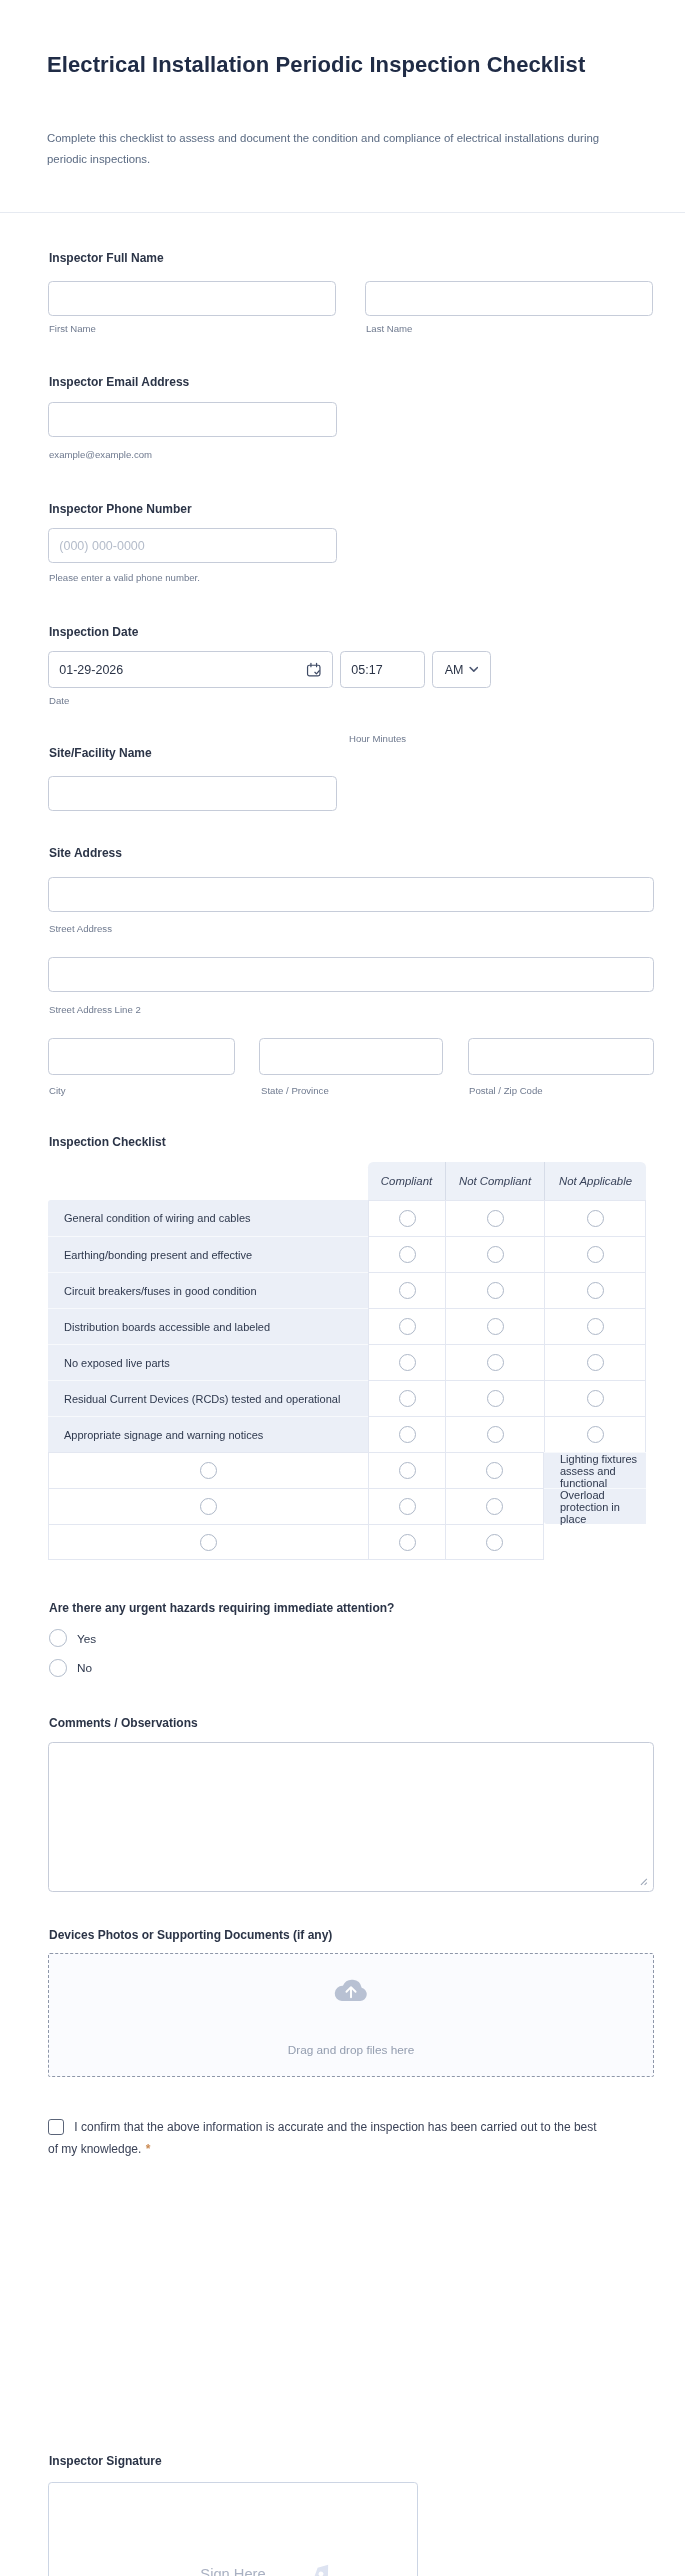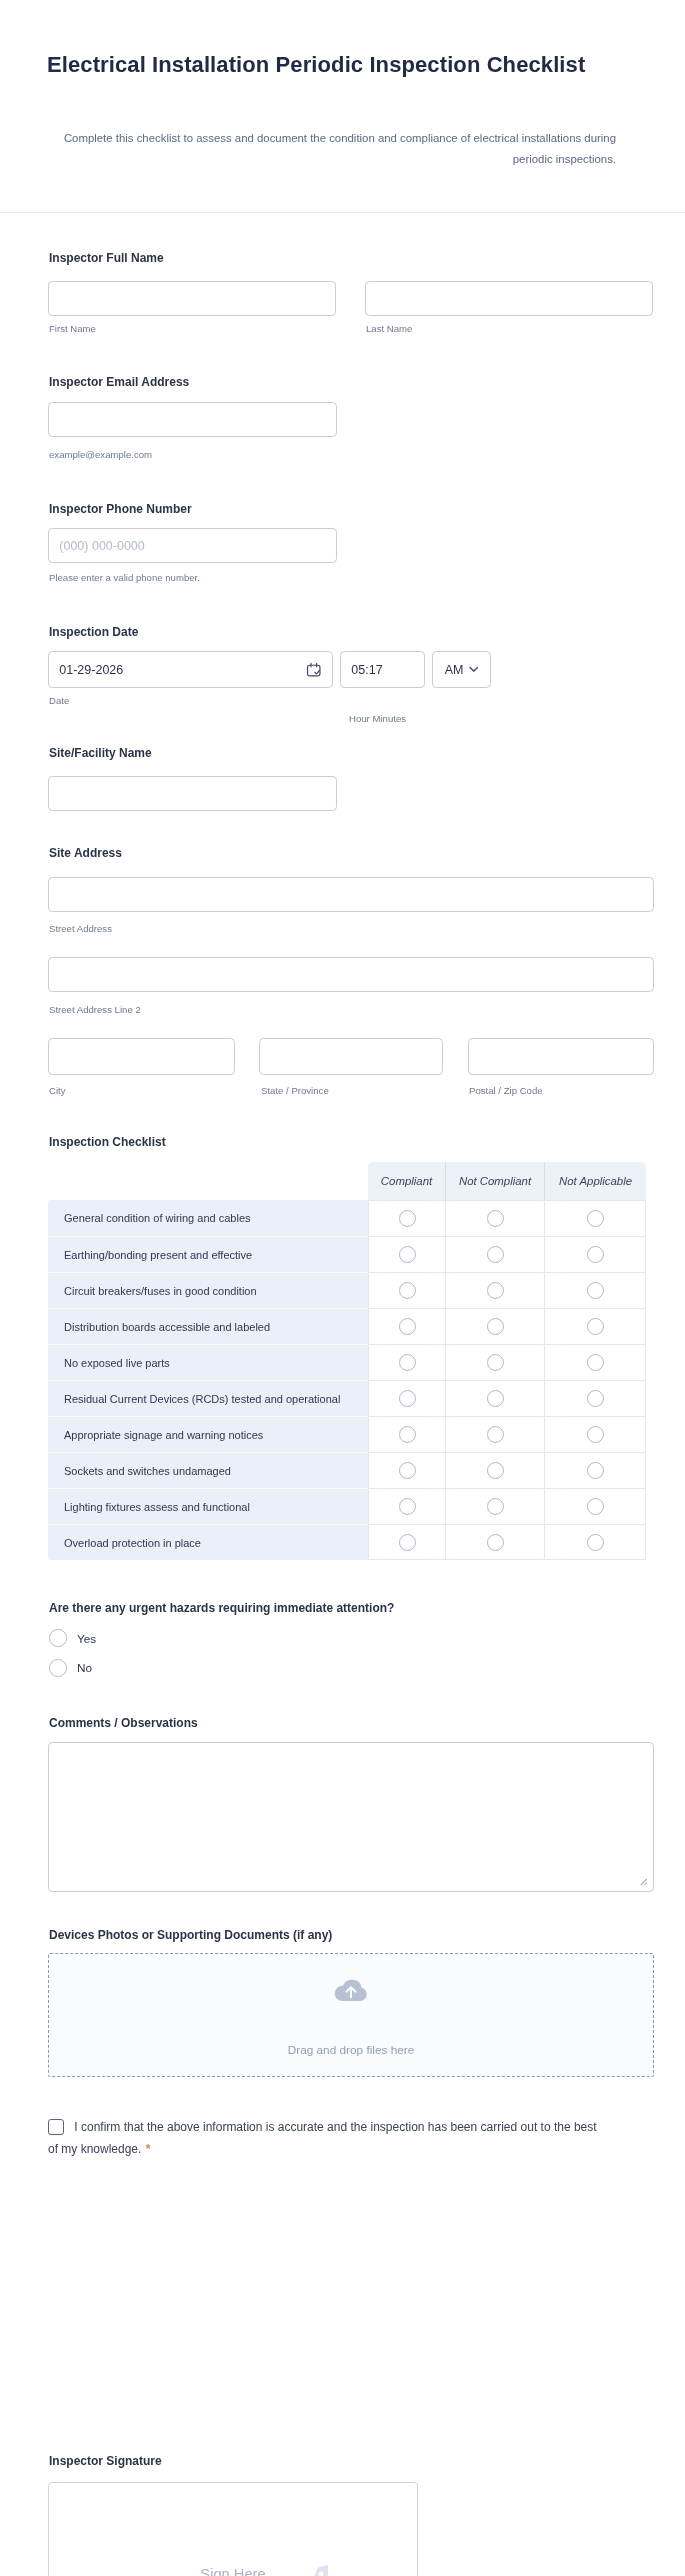--- a/index.html
+++ b/index.html
@@ -2,21 +2,21 @@
 <html style="font-size:11.8px"><head>
 <meta charset="utf-8">
 <style>
   * { margin:0; padding:0; box-sizing:border-box; }
   html,body { background:#fff; }
   body { font-family:"Liberation Sans", sans-serif; }
   .page { position:relative; width:685px; height:2576px; background:#fff; overflow:hidden; margin:8px auto; }
   .abs { position:absolute; }
 
   .form-title { left:47px; top:37px; width:552px; font-size:22px; line-height:39px; font-weight:700; color:#202c46; letter-spacing:0.1px; }
-  .form-desc  { left:41px; top:120px; width:575px; font-size:11.4px; line-height:21.4px; color:#5a6a82;text-align:right; }
+  .form-desc  { left:47px; top:120px; width:575px; font-size:11.4px; line-height:21.4px; color:#5a6a82; }
   .divider    { left:0; top:204px; width:685px; height:0.7px; background:#e6eaf1; }
 
   .f-label   { font-size:12px; font-weight:600; color:#2b3447; }
   .sublabel  { font-size:9.6px; color:#6f7a8f; }
 
   .tbox { background:#fff; border:0.7px solid #c6ccd9; border-radius:4.4px; font-family:"Liberation Sans",sans-serif;
           font-size:12.5px; color:#2b3447; padding:0 10.3px; outline:none; }
   .tbox::placeholder { color:#b4bcca; }
   textarea.tbox { resize:none; padding:7.4px 10.3px; }
 
@@ -74,21 +74,21 @@
 
   .sig-label { left:49px; top:2446px; }
   .sig-box { left:48px; top:2474px; width:370px; height:158px; background:#fff; border:0.7px solid #ccd5e4; border-radius:3.7px; cursor:crosshair; }
   .sig-hint { position:absolute; left:0; top:83px; width:100%; text-align:center; font-size:14.7px; color:#a9b1c2; }
   .pen-icon { position:absolute; left:256px; top:75px; }
   .sig-squiggle { position:absolute; left:29.5px; top:80px; }
 
   .sl-first { left:49px; top:315px; }  .sl-last { left:366px; top:315px; }
   .sl-email { left:49px; top:441px; }
   .sl-phone { left:49px; top:564px; }
-  .sl-date  { left:49px; top:687px;text-align:right; }  .sl-time { left:349px; top:705px; }
+  .sl-date  { left:49px; top:687px;text-align:right; }  .sl-time { left:349px; top:725px; }
   .sl-street1 { left:49px; top:915px; }
   .sl-street2 { left:49px; top:996px; }
   .sl-city { left:49px; top:1077px; } .sl-state { left:261px; top:1077px; } .sl-zip { left:469px; top:1077px; }
 
   .lbl-fullname { left:49px; top:243px; }
   .lbl-email { left:49px; top:367px; }
   .lbl-phone { left:49px; top:494px; }
   .lbl-date { left:49px; top:617px; }
   .lbl-site { left:49px; top:738px; }
   .lbl-siteaddr { left:49px; top:838px; }
@@ -225,21 +225,20 @@
       <div class="qcell">Appropriate signage and warning notices</div>
       <div class="rcell c0">
         <div class="radio"></div>
       </div>
       <div class="rcell c1">
         <div class="radio"></div>
       </div>
       <div class="rcell c2">
         <div class="radio"></div>
       </div>
-      <div class="qcell">Sockets and switches undamaged</div>
       <div class="rcell c0">
         <div class="radio"></div>
       </div>
       <div class="rcell c1">
         <div class="radio"></div>
       </div>
       <div class="rcell c2">
         <div class="radio"></div>
       </div>
       <div class="qcell">Lighting fixtures assess and functional</div>

